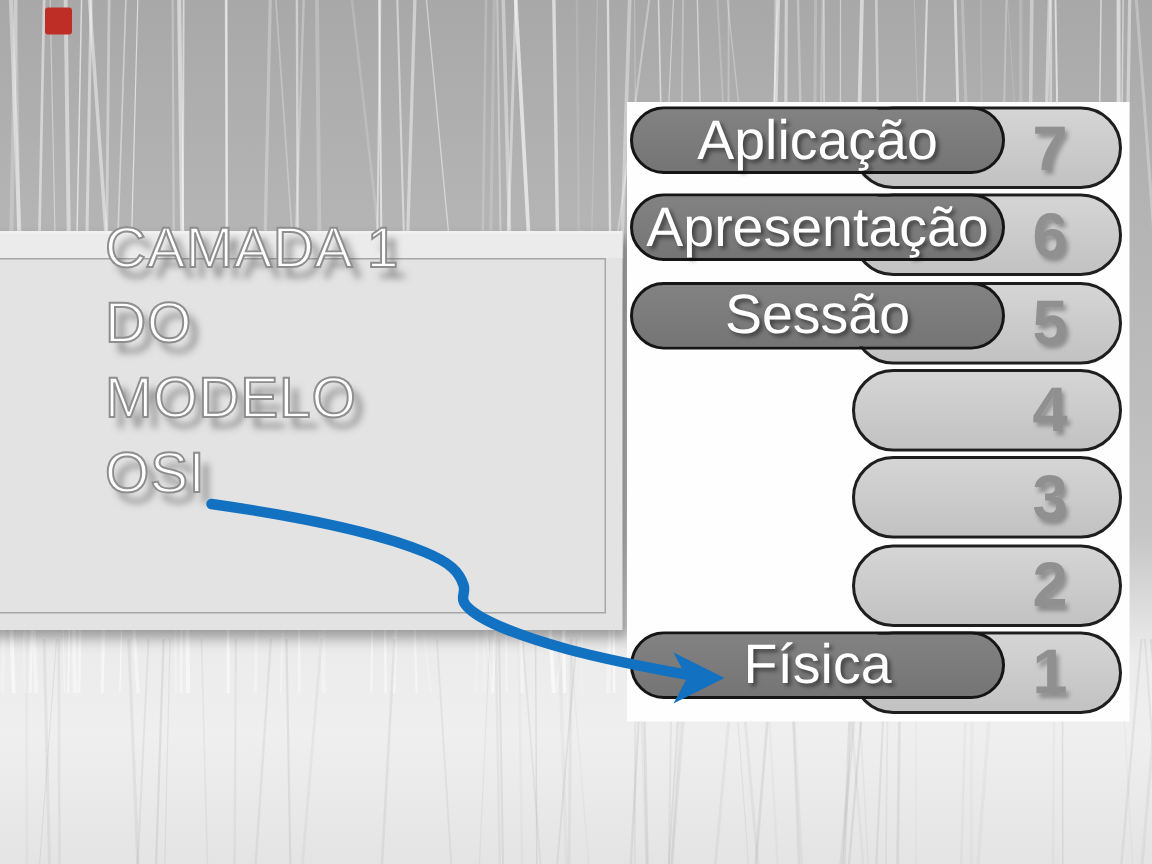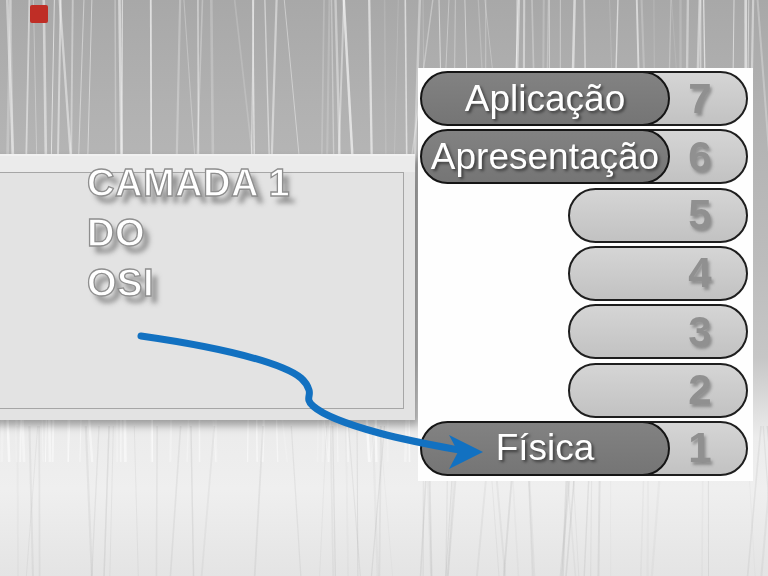--- a/index.html
+++ b/index.html
@@ -16,42 +16,42 @@
     position:absolute;left:-10px;top:154px;width:425px;height:266px;
     background:#e3e3e3;border-top:2px solid #f1f1f1;
     box-shadow:4px 5px 8px rgba(0,0,0,0.32);box-sizing:border-box;
   }
   .title-panel .topband{position:absolute;left:0;top:0;right:0;height:16px;background:#ebebeb;}
   .title-panel .frame{
     position:absolute;left:-6px;top:16px;right:11px;bottom:11px;
     border:1px solid #a6a6a6;
   }
   .slide-title{
-    position:absolute;left:70px;top:141px;margin:17px;
-    font-size:38px;font-weight:bold;line-height:50px;letter-spacing:.5px;
+    position:absolute;left:70px;top:141px;margin:0;
+    font-size:38px;font-weight:normal;line-height:50px;letter-spacing:.5px;
     color:#ffffff;-webkit-text-stroke:1.3px #8e8e8e;
     text-shadow:6px 7px 5px rgba(75,75,75,0.55);
     white-space:nowrap;
   }
 
   .diagram{position:absolute;left:418px;top:68px;width:335px;height:413px;background:#fefefe;}
   .layer-row{position:absolute;left:0;width:100%;height:56px;}
   .number-pill{
     position:absolute;left:150px;right:5px;top:0;height:55px;border-radius:28px;
     background:linear-gradient(180deg,#d5d5d5,#c2c2c2);
     border:2px solid #1e1e1e;box-sizing:border-box;
   }
   .layer-number{
     position:absolute;left:242px;top:0;width:80px;height:55px;
     display:flex;align-items:center;justify-content:center;
     font-size:42px;font-weight:bold;color:#909090;
     text-shadow:2px 3px 3px rgba(70,70,70,0.45);
   }
   .name-pill{
-    position:absolute;left:2px;top:0;width:250px;height:55px;border-radius:28px;
+    position:absolute;left:2px;top:0;width:250px;height:45px;border-radius:28px;
     background:linear-gradient(180deg,#828282,#757575);
     border:2px solid #151515;box-sizing:border-box;
     display:flex;align-items:center;justify-content:center;
     font-size:37px;color:#ffffff;white-space:nowrap;
     text-shadow:2px 2px 3px rgba(0,0,0,0.5);
     text-align:right;
   }
   .arrow-svg{position:absolute;left:0;top:0;width:768px;height:576px;pointer-events:none;}
 </style>
 </head>
@@ -203,20 +203,21 @@
   <div class="red-square" id="red-square" style="background: rgb(191, 46, 38);"></div>
 
   <div class="title-panel">
     <div class="topband"></div>
     <div class="frame"></div>
   </div>
 
   <h1 class="slide-title">
     <div>CAMADA 1</div>
     <div>DO</div>
+    <div>MODELO</div>
     <div>OSI</div>
   </h1>
 
   <div class="diagram" id="diagram">
       <div class="layer-row" style="top: 3px;">
       <div class="number-pill"></div>
       <div class="layer-number">7</div>
       <div class="name-pill">
         <span class="layer-name">Aplicação</span>
       </div>
@@ -224,20 +225,23 @@
       <div class="layer-row" style="top: 61.3px;">
       <div class="number-pill"></div>
       <div class="layer-number">6</div>
       <div class="name-pill">
         <span class="layer-name">Apresentação</span>
       </div>
     </div>
       <div class="layer-row" style="top: 119.6px;">
       <div class="number-pill"></div>
       <div class="layer-number">5</div>
+      <div class="name-pill">
+        <span class="layer-name">Sessão</span>
+      </div>
     </div>
       <div class="layer-row" style="top: 177.9px;">
       <div class="number-pill"></div>
       <div class="layer-number">4</div>
     </div>
       <div class="layer-row" style="top: 236.2px;">
       <div class="number-pill"></div>
       <div class="layer-number">3</div>
     </div>
       <div class="layer-row" style="top: 294.5px;">

